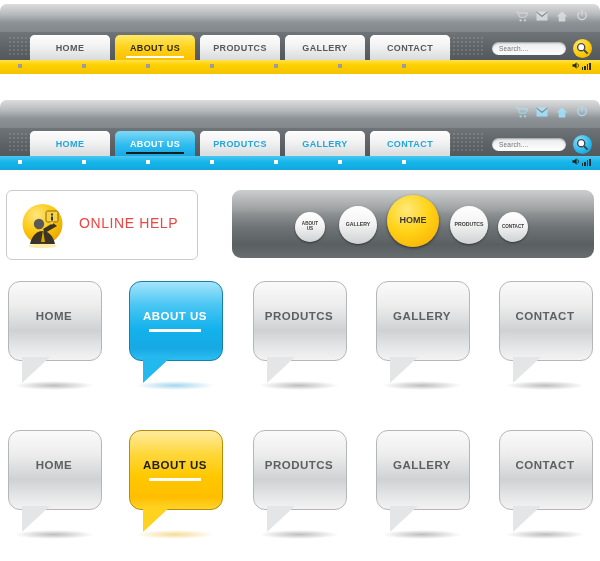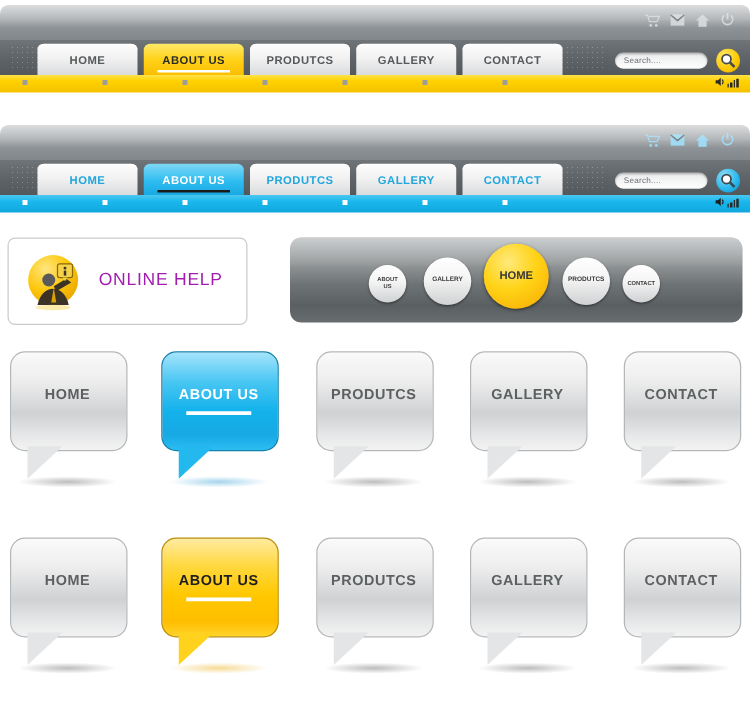--- a/index.html
+++ b/index.html
@@ -68,21 +68,21 @@
 
   
   .sq{position:absolute;top:60px;width:4px;height:4px;}
   .sq.g{background:#9c9c9c;}
   .sq.w{background:#ffffff;}
 
   
   .helpbox{position:absolute;left:6px;top:190px;width:190px;height:68px;
     background:#ffffff;border:1px solid #c9cccd;border-radius:6px;}
   .helpbox .label{position:absolute;left:72px;top:24px;font-size:14px;
-     letter-spacing:.6px;color:#a21caf;font-weight:normal;}
+     letter-spacing:.6px;color:#ef4444;font-weight:normal;}
   .helpicon{position:absolute;left:12px;top:11px;width:47px;height:47px;}
 
   
   .dock{position:absolute;left:232px;top:190px;width:362px;height:68px;border-radius:9px;
     background:linear-gradient(to bottom,#a8acae 0%,#949899 30%,#6e7375 55%,#5a5f61 80%,#686d6f 100%);
     overflow:hidden;}
   .dock:before{content:"";position:absolute;left:0;right:0;top:0;height:24px;
     background:linear-gradient(to bottom,rgba(255,255,255,.40),rgba(255,255,255,0));}
   .circ{position:absolute;border-radius:50%;display:flex;align-items:center;justify-content:center;
         text-align:center;font-weight:bold;color:#3a3a3a;line-height:1.05;}

